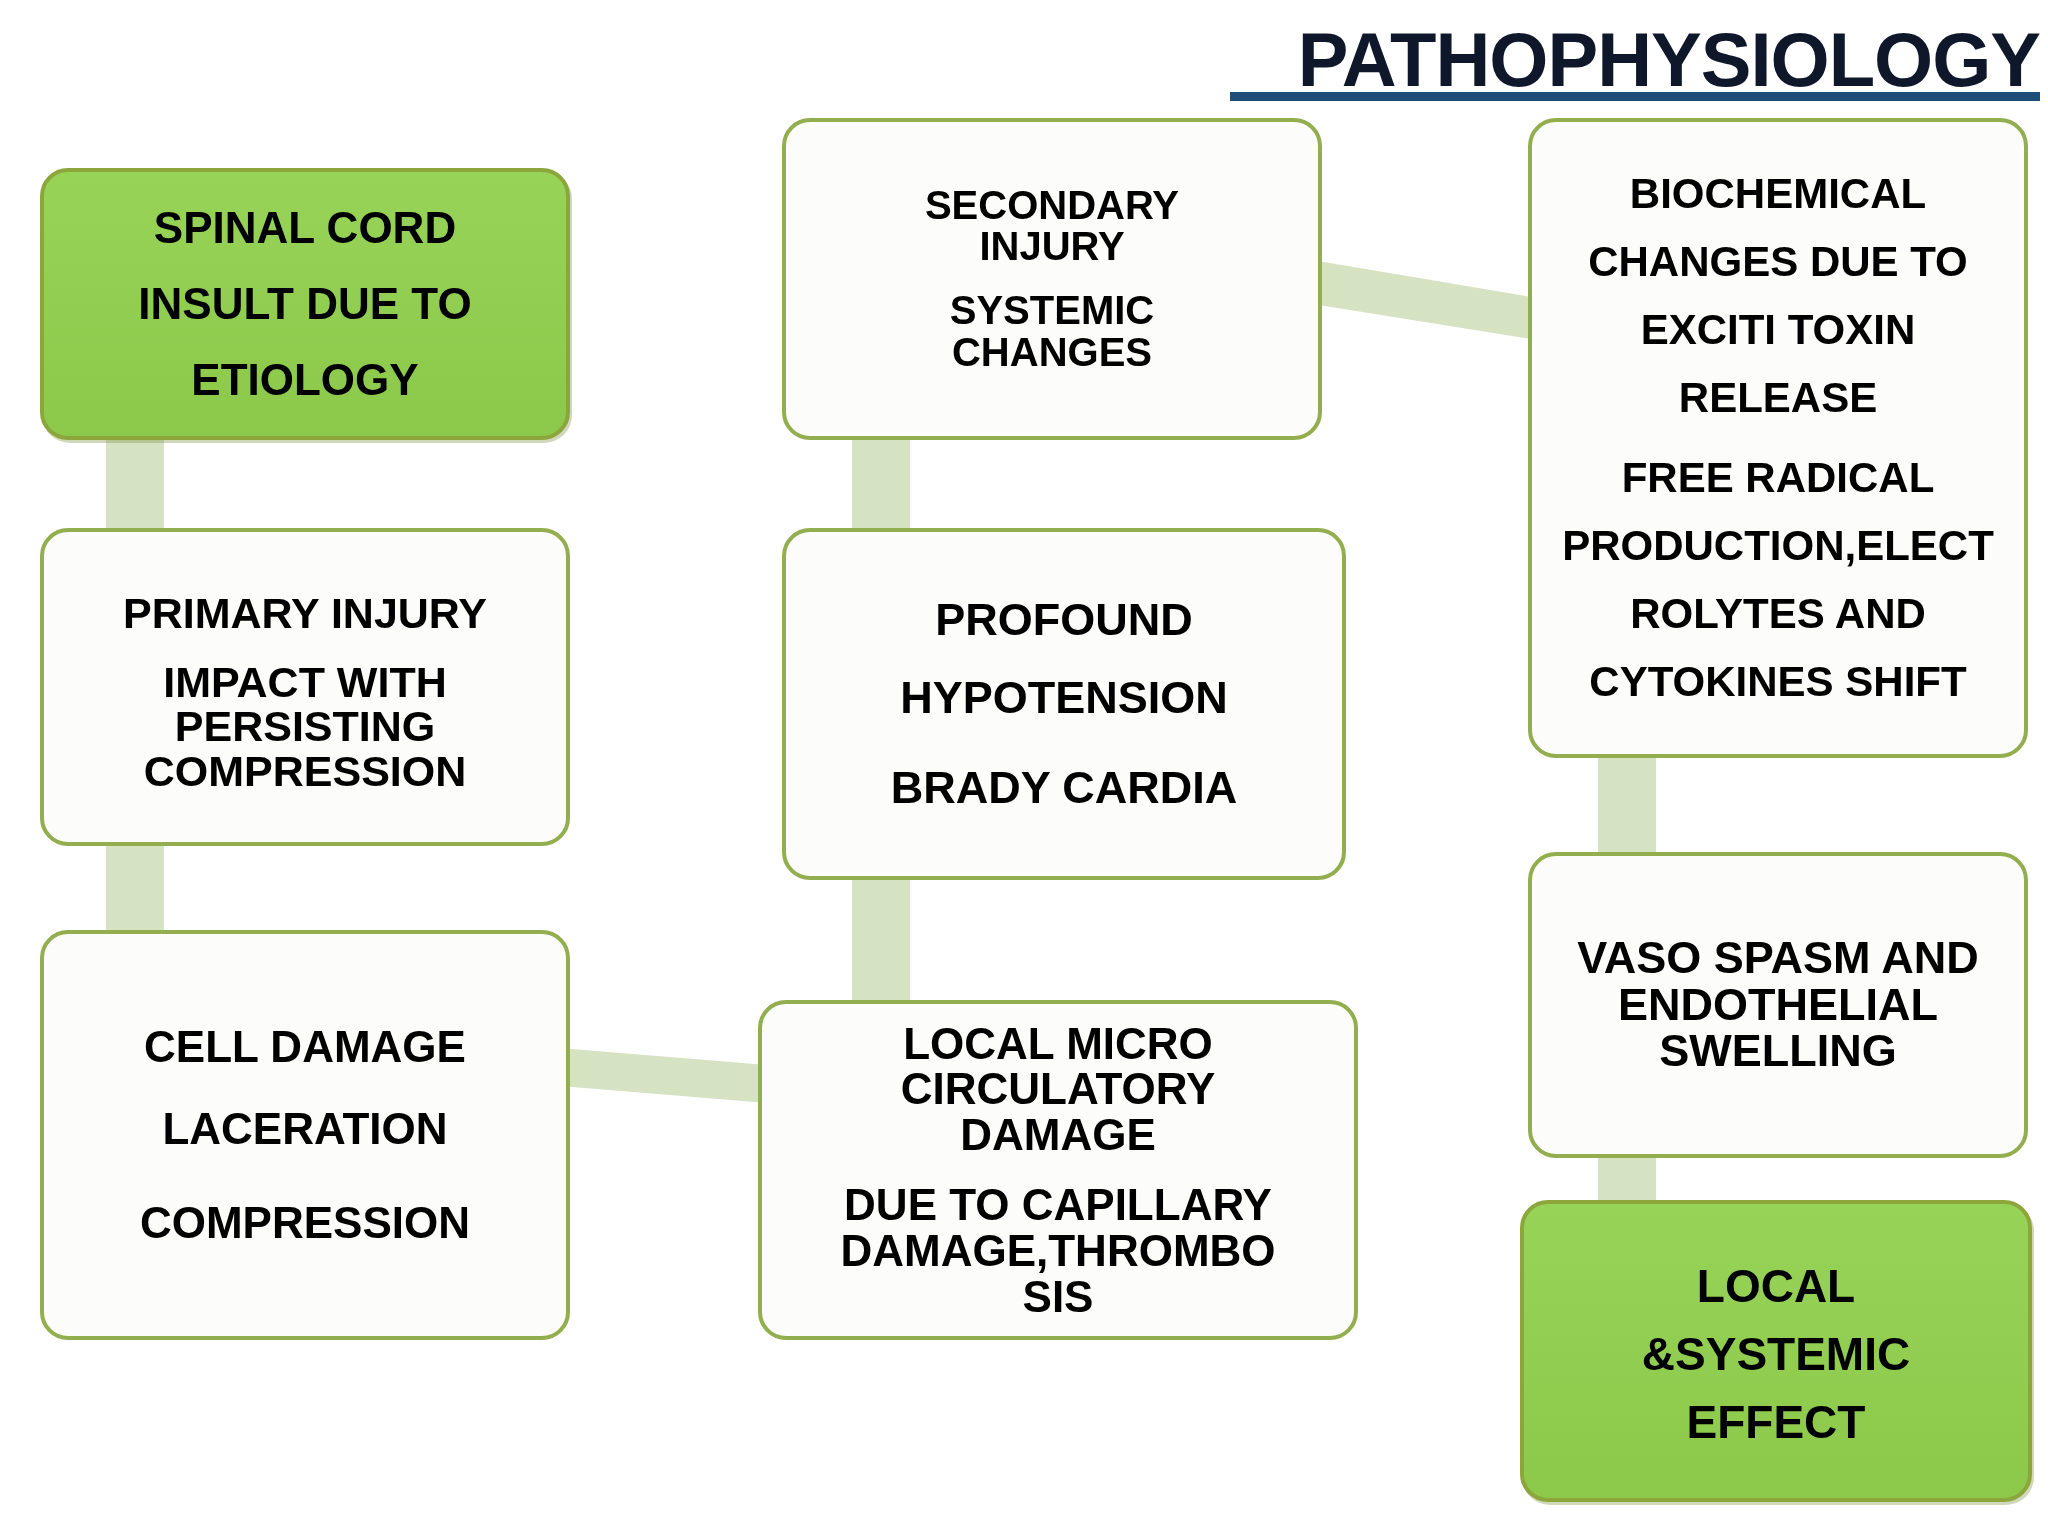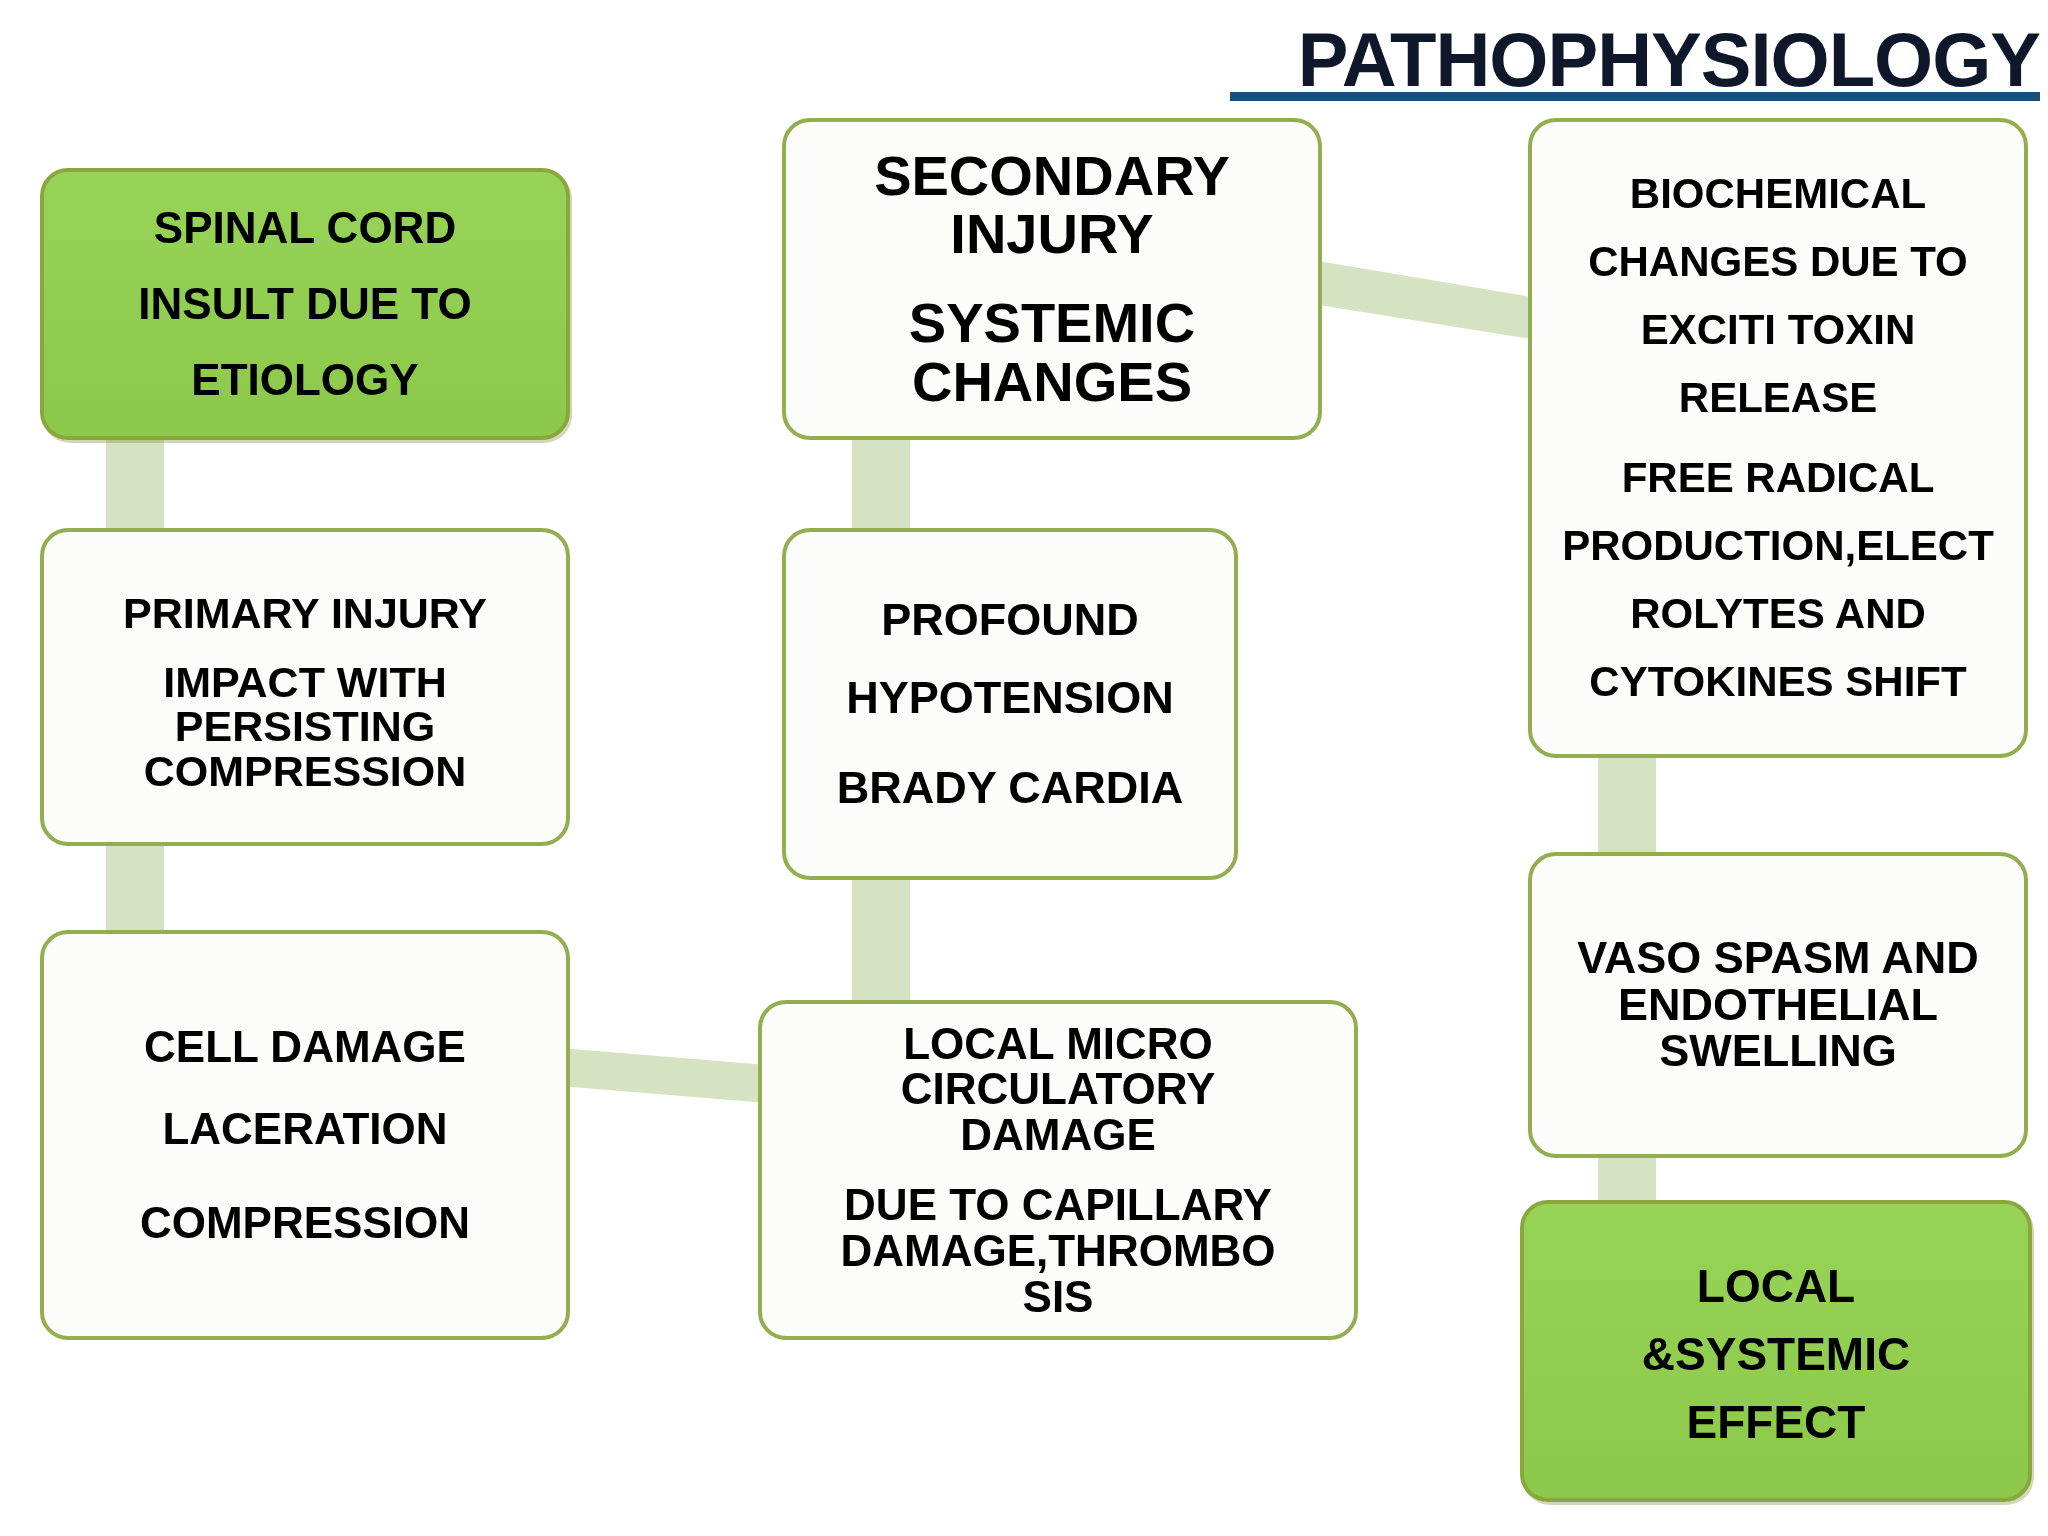--- a/index.html
+++ b/index.html
@@ -89,25 +89,25 @@
   #box-cell {
     left: 40px;  top: 930px;  width: 530px; height: 410px;
     font-size: 44px;
     text-align: center;
   }
   #box-cell p { line-height: 1.85; }
 
   
   #box-secondary {
     left: 782px; top: 118px; width: 540px; height: 322px;
-    font-size: 56px;
+    font-size: 40px;
   }
 
   #box-profound {
-    left: 782px; top: 528px; width: 456px; height: 352px;
+    left: 782px; top: 528px; width: 564px; height: 352px;
     font-size: 45px;
   }
   #box-profound p { line-height: 1.72; }
 
   #box-local-micro {
     left: 758px; top: 1000px; width: 600px; height: 340px;
     font-size: 44px;
   }
 
   

